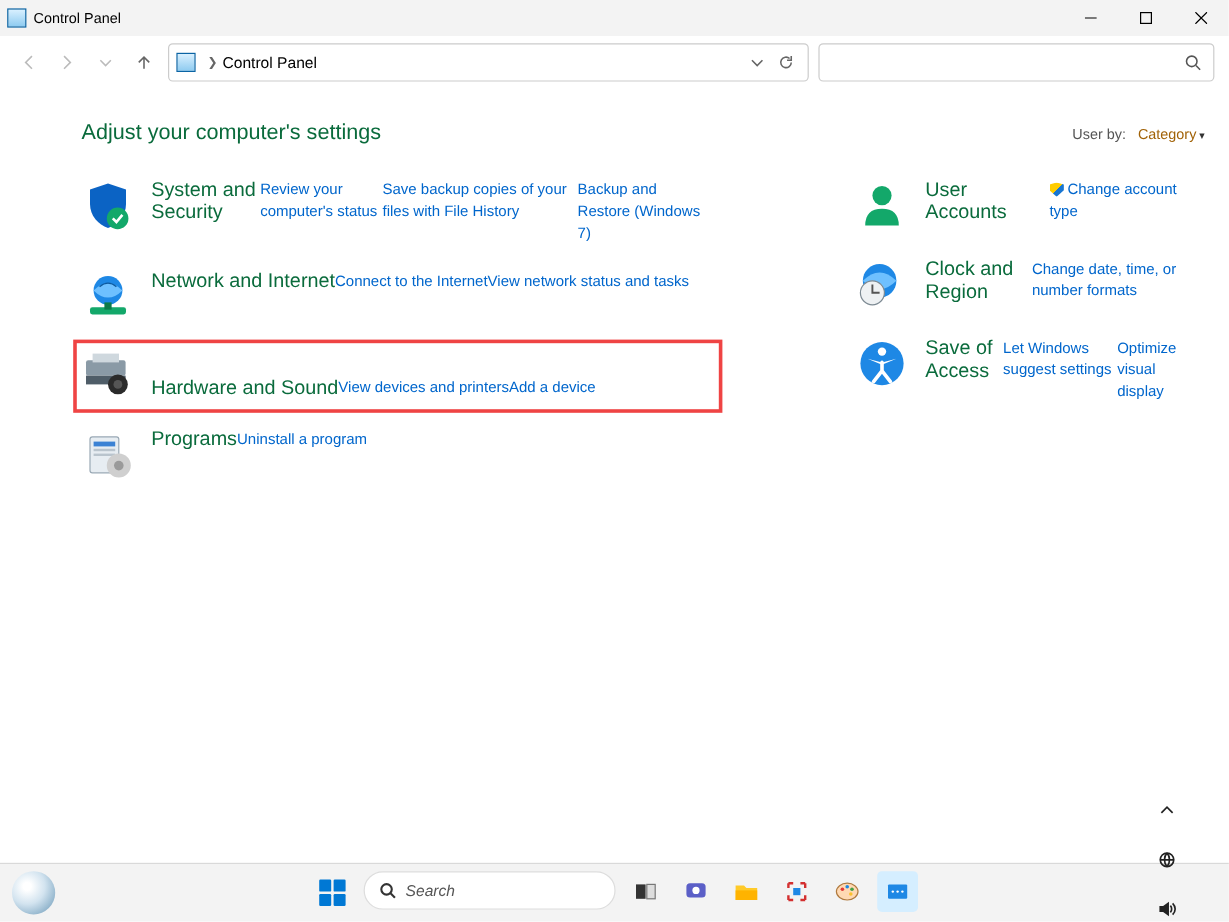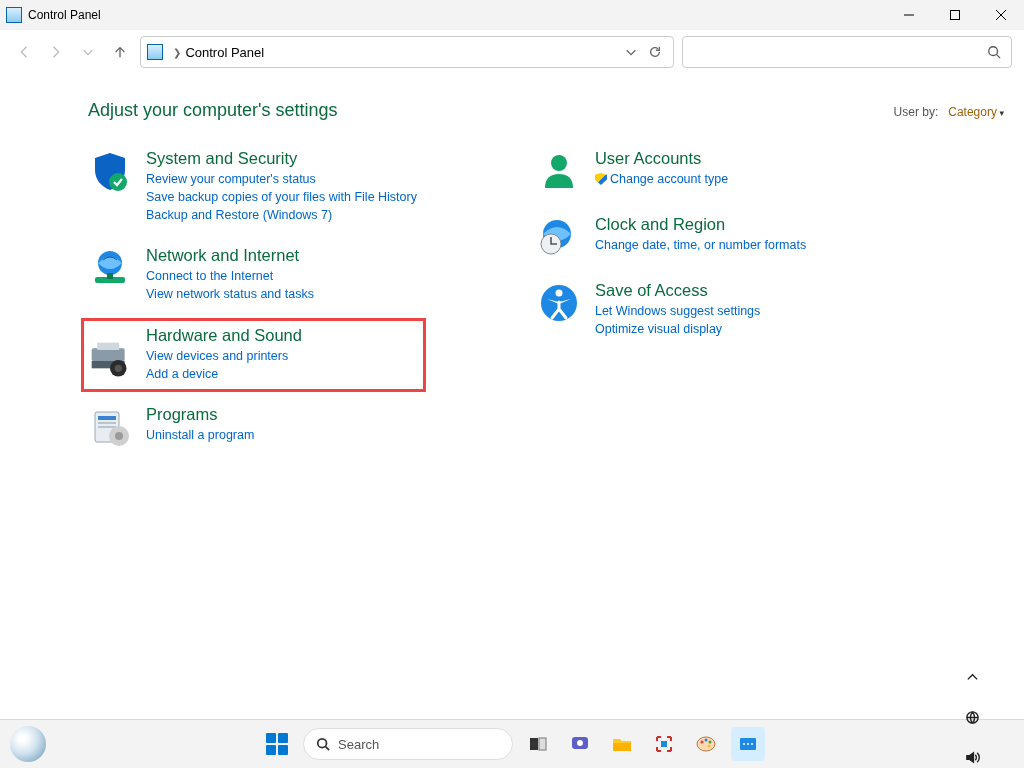--- a/index.html
+++ b/index.html
@@ -35,51 +35,51 @@
     border:1px solid #0a64a4; background:linear-gradient(#d9f0ff,#8ecbf0);
   }
   .address .chev { margin:0 4px; color:#666; font-size:10px; }
   .address-spacer { flex:1; }
   .searchbox {
     width:330px; height:32px; border:1px solid #ccc; border-radius:4px;
     display:flex; align-items:center; justify-content:flex-end; padding:0 10px;
   }
   .searchbox svg { width:14px; height:14px; stroke:#555; stroke-width:1.5; fill:none; }
   
-  .content { padding:26px 20px 0 88px; }
+  .content { padding:26px 20px 0 68px; }
   .topline { display:flex; align-items:baseline; margin-bottom:28px; }
   .heading { color:#0a6b3c; font-size:18px; flex:1; }
   .viewby { font-size:12px; color:#555; margin-right:10px; }
   .viewby-val { font-size:12px; color:#a16207; cursor:pointer; }
   .viewby-val::after { content:" ▾"; font-size:9px; color:#333; }
   .grid { display:flex; gap:120px; }
   .col { display:flex; flex-direction:column; gap:22px; }
   .cat { display:flex; gap:14px; }
   .cat-icon { width:44px; height:44px; flex-shrink:0; display:flex; align-items:center; justify-content:center; }
-  .cat-body { display:flex; flex-direction:column; }
+  .cat-body { display:flex; flex-direction:row; }
   .cat-title { color:#0a6b3c; font-size:16.5px; margin-bottom:2px; line-height:1.15; }
   .cat-link { color:#0066cc; font-size:12.5px; line-height:1.45; cursor:pointer; }
   .highlight { border:3px solid #ef4444; padding:5px 6px 6px 4px; margin:-8px -9px -9px -7px;align-items:flex-end; }
   .shield-tiny {
     display:inline-block; width:12px; height:12px; vertical-align:-2px; margin-right:3px;
     background:
       linear-gradient(135deg,#ffcc00 50%, #1976d2 50%);
     clip-path: polygon(50% 0, 100% 15%, 100% 55%, 50% 100%, 0 55%, 0 15%);
   }
   
   .tb-line { position:absolute; left:0; right:0; bottom:48px; height:1px; background:#d9d9d9; }
   .taskbar {
     position:absolute; left:0; right:0; bottom:0; height:48px;
     background:#f3f3f3; display:flex; align-items:center;
   }
   .weather { width:36px; height:36px; border-radius:50%;
     background:radial-gradient(circle at 35% 35%, #fff 10%, #d2e3ef 45%, #8bb0c9 80%);
     margin-left:10px;
   }
-  .tb-center { position:absolute; left:50%; transform:translateX(-50%); display:flex; align-items:center; gap:8px; }
+  .tb-center { position:absolute; left:50%; transform:translateX(-50%); display:flex; gap:8px;font-style:italic; }
   .start {
     width:36px; height:36px; border-radius:4px; display:flex; align-items:center; justify-content:center;
   }
   .start-grid {
     width:22px; height:22px; display:grid; grid-template-columns:1fr 1fr; grid-template-rows:1fr 1fr; gap:2px;
   }
   .start-grid span { background:#0078d4; border-radius:1px; }
   .tb-search {
     width:210px; height:32px; background:#fff; border:1px solid #ddd; border-radius:16px;
     display:flex; align-items:center; padding:0 12px; font-size:13px; color:#555; gap:8px;

